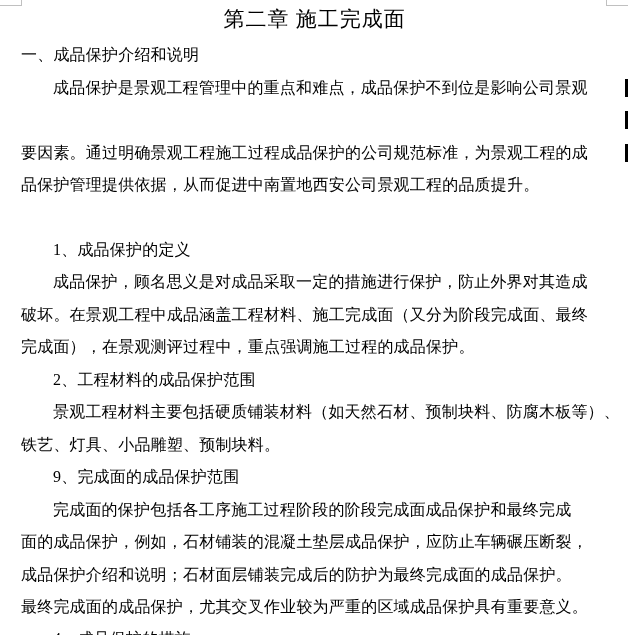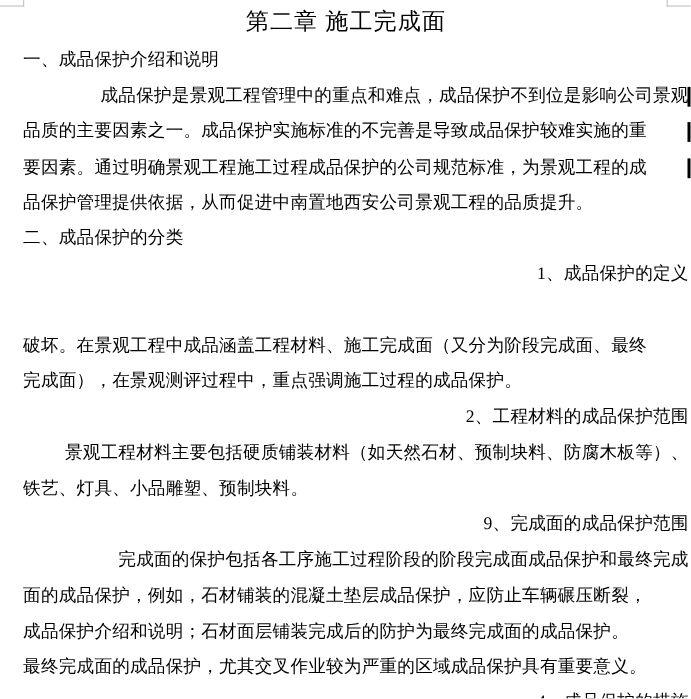--- a/index.html
+++ b/index.html
@@ -48,21 +48,20 @@
     position: absolute;
     left: 21px;
     right: 2px;
     font-size: 16px;
     line-height: 20px;
     white-space: nowrap;
     letter-spacing: 0.2px;
   }
   .ind {
     padding-left: 32px;
-    text-align: right;
   }
   
   .edge-frag {
     position: absolute;
     right: 0;
     width: 3px;
     background: #000000;
   }
   .frag-a { top: 79px;  height: 18px; }
   .frag-b { top: 111px; height: 18px; }
@@ -73,25 +72,24 @@
 
 <div class="page">
 
   <div class="crop-mark left"></div>
   <div class="crop-mark right"></div>
 
   <div class="doc-title">第二章 施工完成面</div>
 
   <div class="ln" style="top:45px">一、成品保护介绍和说明</div>
   <div class="ln ind" style="top:78px">成品保护是景观工程管理中的重点和难点，成品保护不到位是影响公司景观</div>
-  <div class="ln" style="top:110px">品质的主要因素之一。成品保护实施标准的不完善是导致成品保护较难实施的重</div>
   <div class="ln" style="top:175px">品保护管理提供依据，从而促进中南置地西安公司景观工程的品质提升。</div>
   <div class="ln" style="top:143px">要因素。通过明确景观工程施工过程成品保护的公司规范标准，为景观工程的成</div>
-  <div class="ln" style="top:207px">二、成品保护的分类</div>
   <div class="ln ind" style="top:240px">1、成品保护的定义</div>
+  <div class="ln ind" style="top:272px">成品保护，顾名思义是对成品采取一定的措施进行保护，防止外界对其造成</div>
   <div class="ln" style="top:305px">破坏。在景观工程中成品涵盖工程材料、施工完成面（又分为阶段完成面、最终</div>
   <div class="ln" style="top:337px">完成面），在景观测评过程中，重点强调施工过程的成品保护。</div>
   <div class="ln ind" style="top:370px">2、工程材料的成品保护范围</div>
   <div class="ln ind" style="top:402px">景观工程材料主要包括硬质铺装材料（如天然石材、预制块料、防腐木板等）、</div>
   <div class="ln" style="top:435px">铁艺、灯具、小品雕塑、预制块料。</div>
   <div class="ln ind" style="top:467px">9、完成面的成品保护范围</div>
   <div class="ln ind" style="top:500px">完成面的保护包括各工序施工过程阶段的阶段完成面成品保护和最终完成</div>
   <div class="ln" style="top:532px">面的成品保护，例如，石材铺装的混凝土垫层成品保护，应防止车辆碾压断裂，</div>
   <div class="ln" style="top:565px">成品保护介绍和说明；石材面层铺装完成后的防护为最终完成面的成品保护。</div>
   <div class="ln" style="top:597px">最终完成面的成品保护，尤其交叉作业较为严重的区域成品保护具有重要意义。</div>

